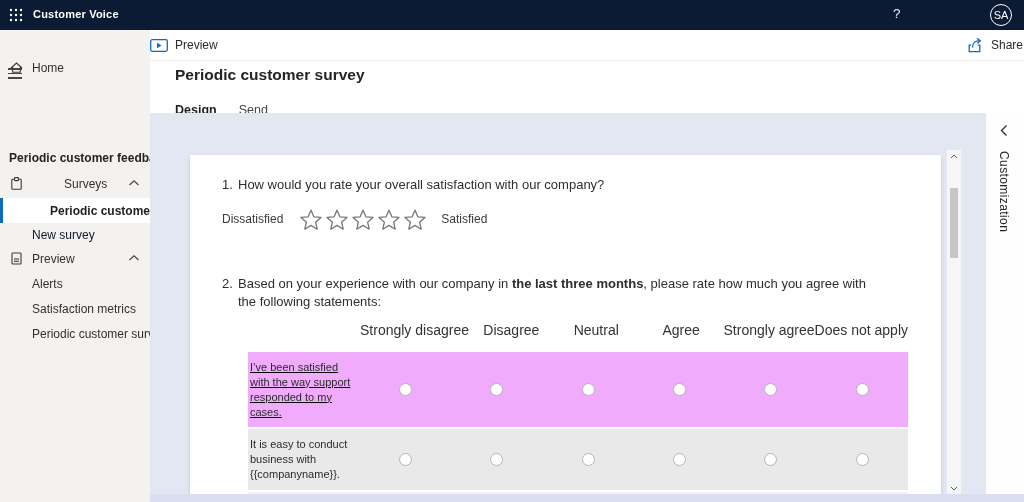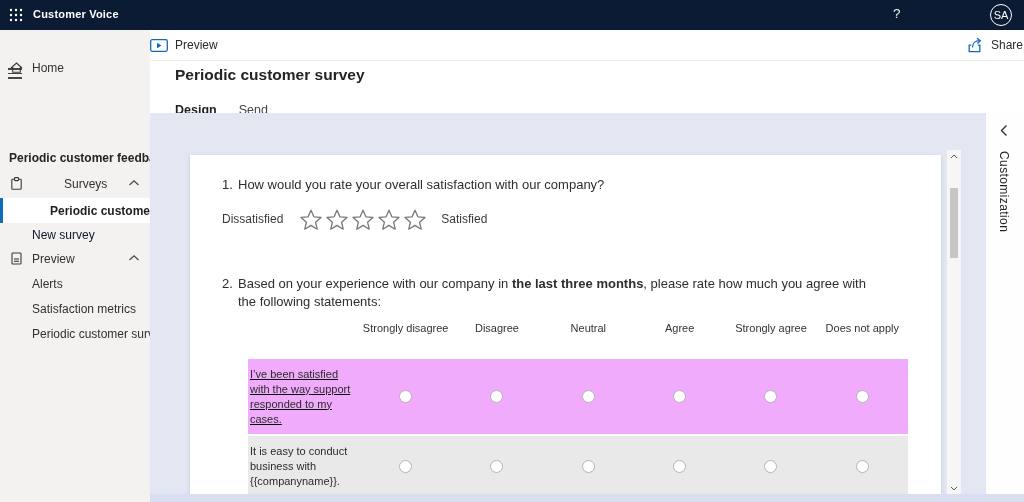--- a/index.html
+++ b/index.html
@@ -47,21 +47,21 @@
   .q1 { position:absolute; left:32px; top:22px; font-size:13px; color:#2f2e2d; display:flex; }
   .q-num { width:12px; margin-right:4px; }
   .stars-row { position:absolute; left:32px; top:48px; height:32px; display:flex; align-items:center; font-size:12px; color:#3b3a39; }
   .stars { display:flex; gap:2px; margin:0 14px 0 16px; }
   .star { width:24px; height:23px; cursor:pointer; }
 
   .q2 { position:absolute; left:32px; top:120px; width:650px; font-size:13px; color:#2f2e2d; display:flex; line-height:1.35; }
   .q2 .q-text { width:630px; }
 
   .ltable { position:absolute; left:58px; top:167px; width:660px; }
-  .lhead { display:flex; height:20px; margin-bottom:17px; font-size:11px; color:#333; }
+  .lhead { display:flex; height:20px; margin-bottom:10px; font-size:14px; color:#333; }
   .lhead .stmt-col { width:112px; }
   .lhead .opt-col { flex:1; text-align:center; white-space:nowrap; }
   .lrow { display:flex; margin-bottom:2px; align-items:center; }
   .lrow .stmt-col { width:112px; padding:8px 6px 8px 2px; font-size:11px; line-height:1.35; color:#2b2b2b; }
   .lrow .opt-col { flex:1; display:flex; justify-content:center; }
   .row-a { background:#f0abfc; min-height:52px;text-decoration:underline; }
   .row-b { background:#e9e9e9; min-height:52px; }
   .row-c { background:#f3f3f3; min-height:78px; }
   .radio { width:13px; height:13px; border:1px solid #b6b4b2; border-radius:50%; background:#fff; cursor:pointer; }
 

